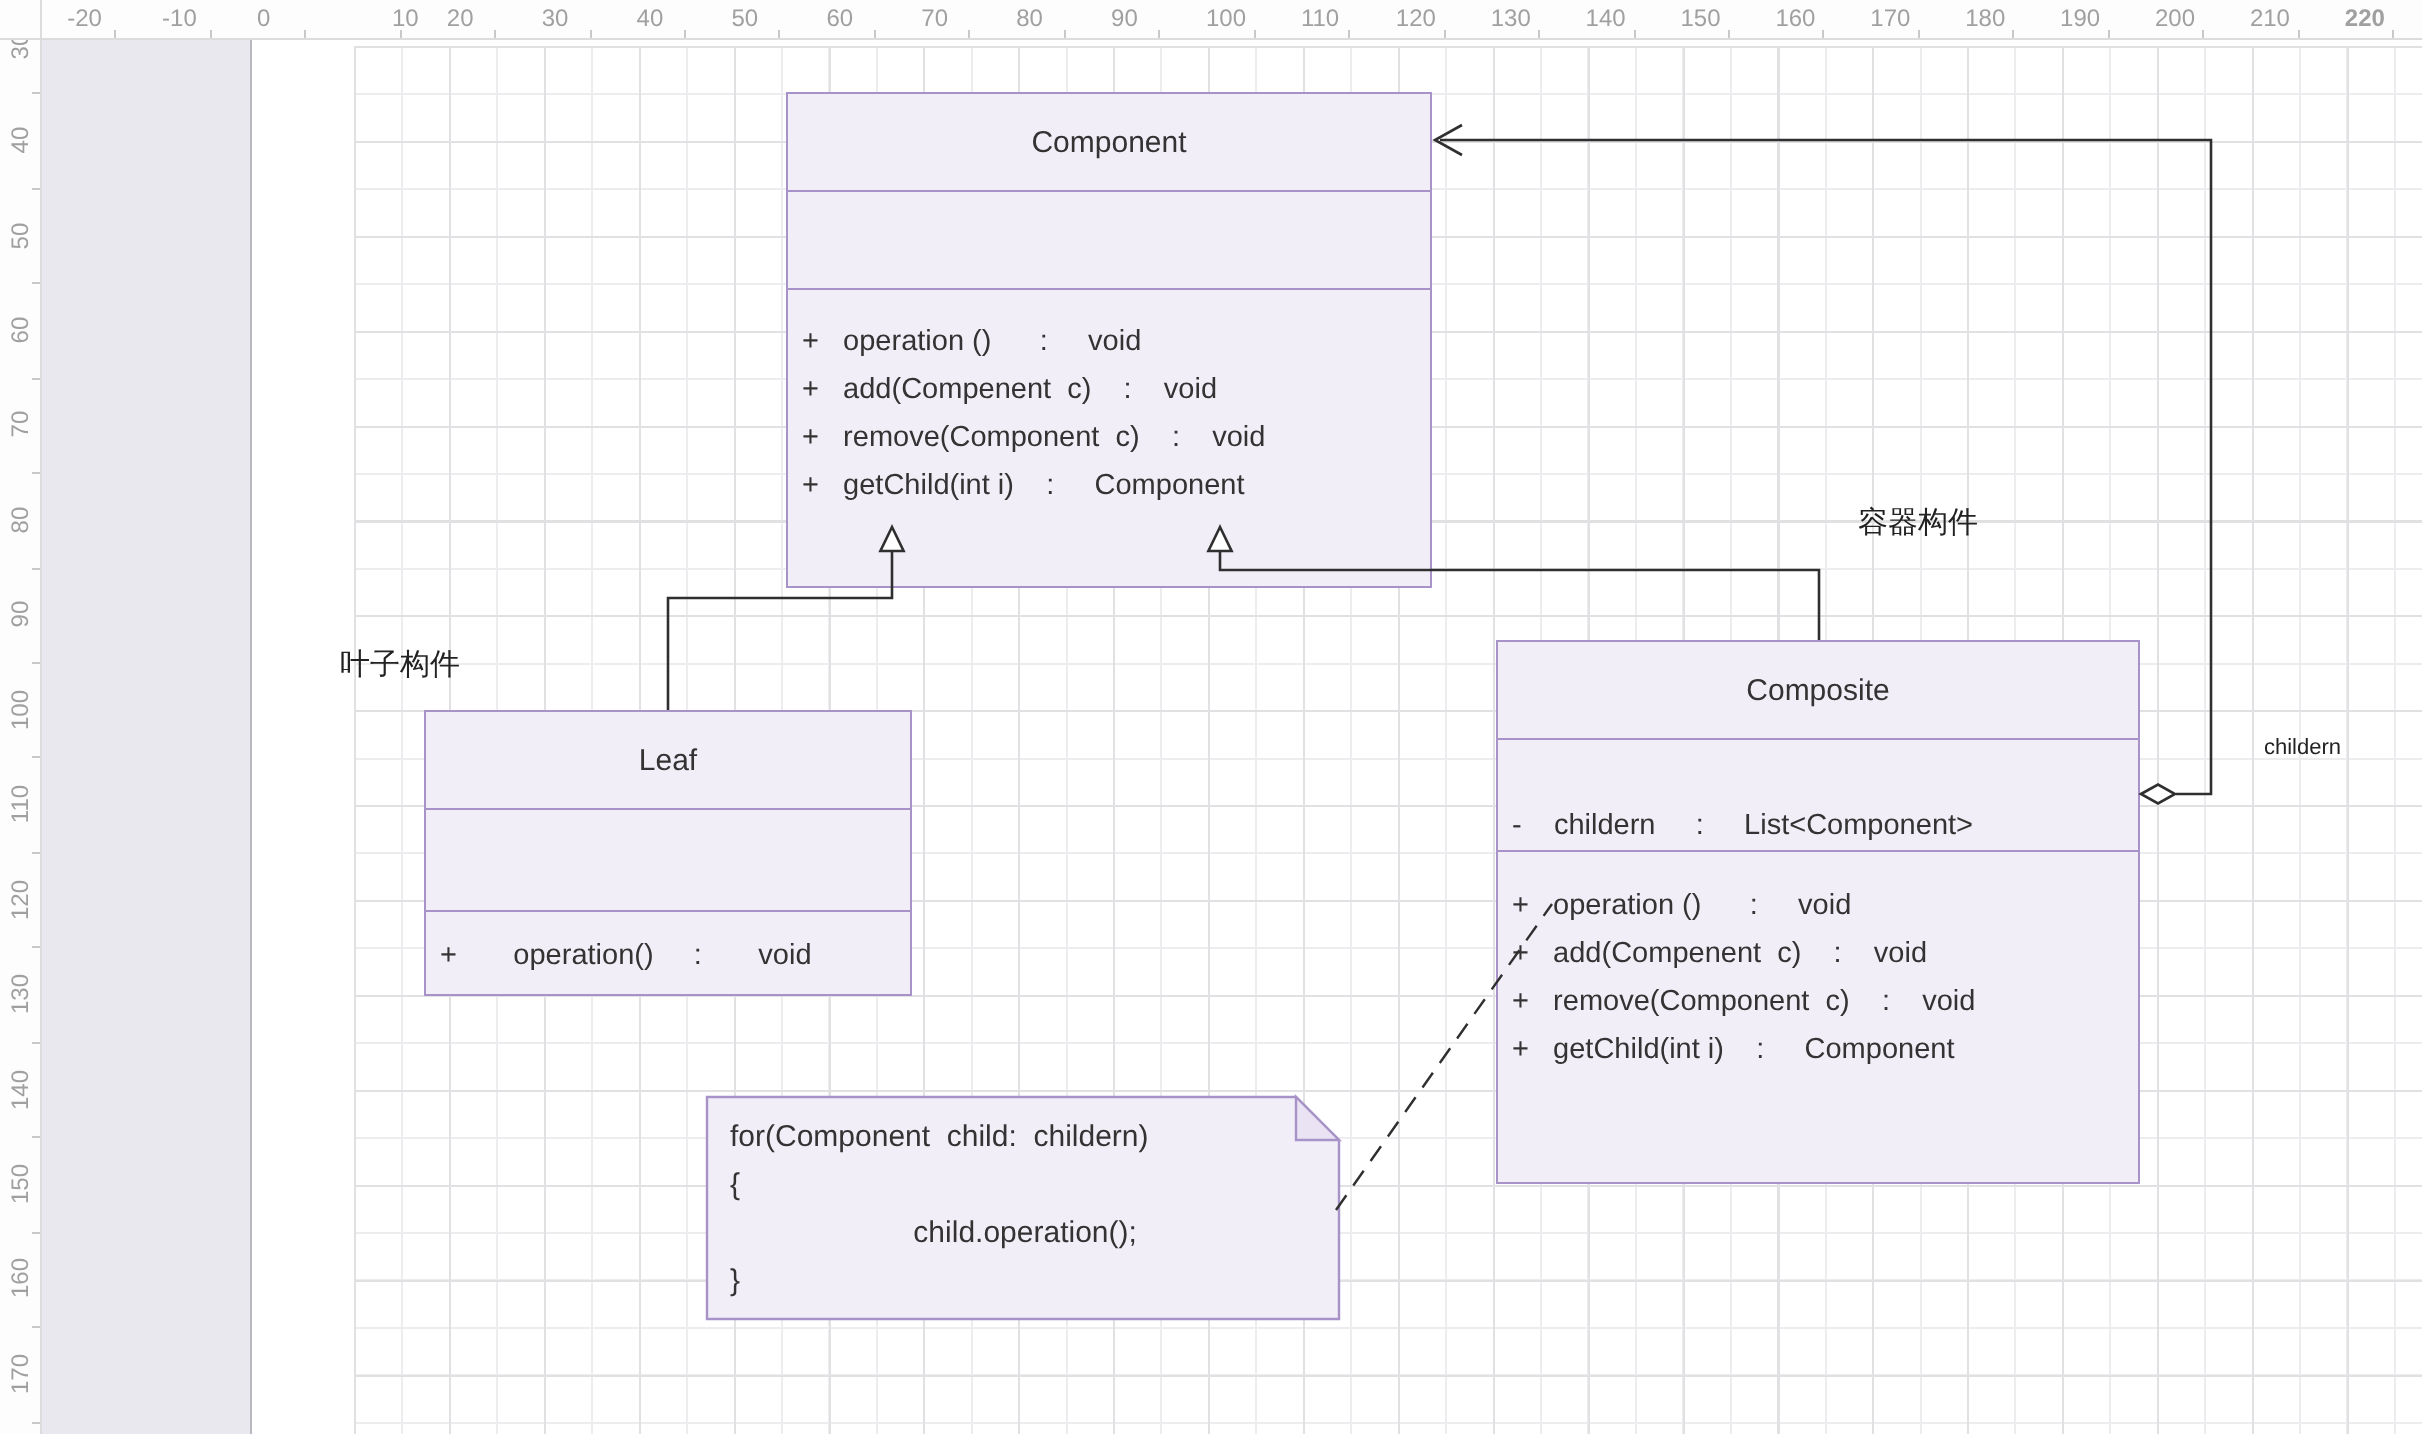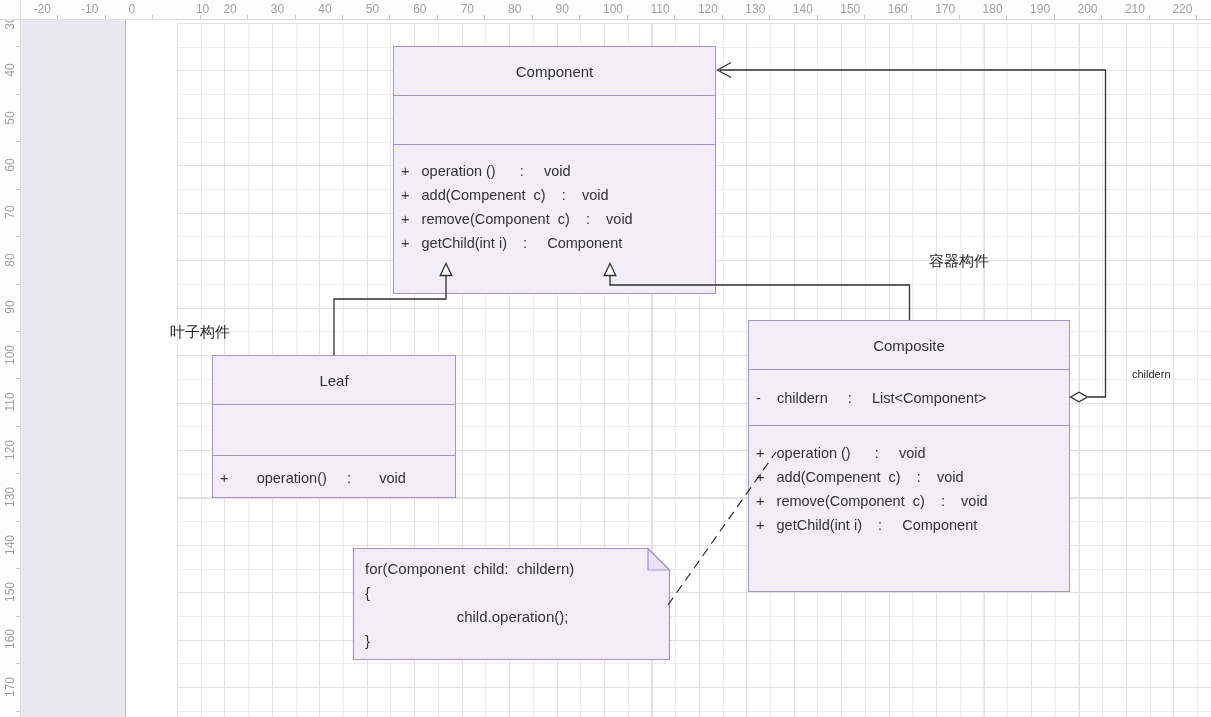--- a/index.html
+++ b/index.html
@@ -30,21 +30,21 @@
     transform:translateY(-50%) rotate(-90deg);white-space:nowrap;}
   .htick{position:absolute;bottom:0;width:1px;height:4px;background:#c9c9c9;}
   .vtick{position:absolute;right:0;height:1px;width:4px;background:#c9c9c9;}
 
   
   .uml-class{position:absolute;box-sizing:border-box;background:#f2eef8;
     border:1px solid #a793c7;display:flex;flex-direction:column;z-index:3;color:#333;}
   .uml-title{border-bottom:1px solid #a793c7;display:flex;align-items:center;
     justify-content:center;font-size:15px;flex:0 0 auto;}
   .uml-attrs{border-bottom:1px solid #a793c7;display:flex;flex-direction:column;
-    justify-content:center;flex:0 0 auto;}
+    justify-content:flex-end;flex:0 0 auto;}
   .uml-methods{flex:1 1 auto;}
   .uml-row{white-space:pre;line-height:24px;font-size:14.5px;padding-left:7px;color:#333;}
 
   
   .float-label{position:absolute;font-size:15px;color:#222;white-space:nowrap;z-index:3;text-align:center;}
 
   
   #connectors{position:absolute;left:0;top:0;z-index:4;pointer-events:none;}
 
   
@@ -172,21 +172,21 @@
       <span class="hlab" style="left: 915.15px;">170</span>
       <i class="htick" style="left: 938.85px;"></i>
       <span class="hlab" style="left: 962.6px;">180</span>
       <i class="htick" style="left: 986.3px;"></i>
       <span class="hlab" style="left: 1010.05px;">190</span>
       <i class="htick" style="left: 1033.75px;"></i>
       <span class="hlab" style="left: 1057.5px;">200</span>
       <i class="htick" style="left: 1081.2px;"></i>
       <span class="hlab" style="left: 1104.95px;">210</span>
       <i class="htick" style="left: 1128.65px;"></i>
-      <span class="hlab" style="left: 1152.4px;">220</span>
+      <span class="hlab" style="left: 1152.4px; font-weight: bold;">220</span>
       <i class="htick" style="left: 1176.1px;"></i>
     </div>
   <div id="v-ruler">
       <span class="vlab" style="top: 3.6px;">30</span>
       <i class="vtick" style="top: 27.3px;"></i>
       <span class="vlab" style="top: 51.05px;">40</span>
       <i class="vtick" style="top: 74.75px;"></i>
       <span class="vlab" style="top: 98.5px;">50</span>
       <i class="vtick" style="top: 122.2px;"></i>
       <span class="vlab" style="top: 145.95px;">60</span>

